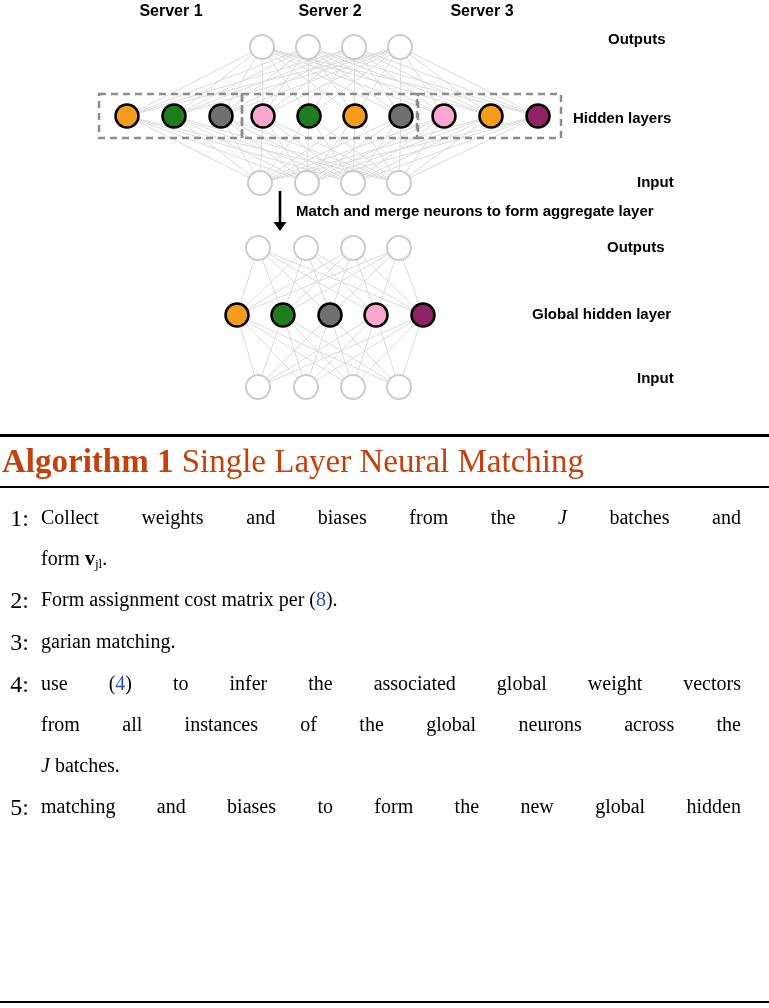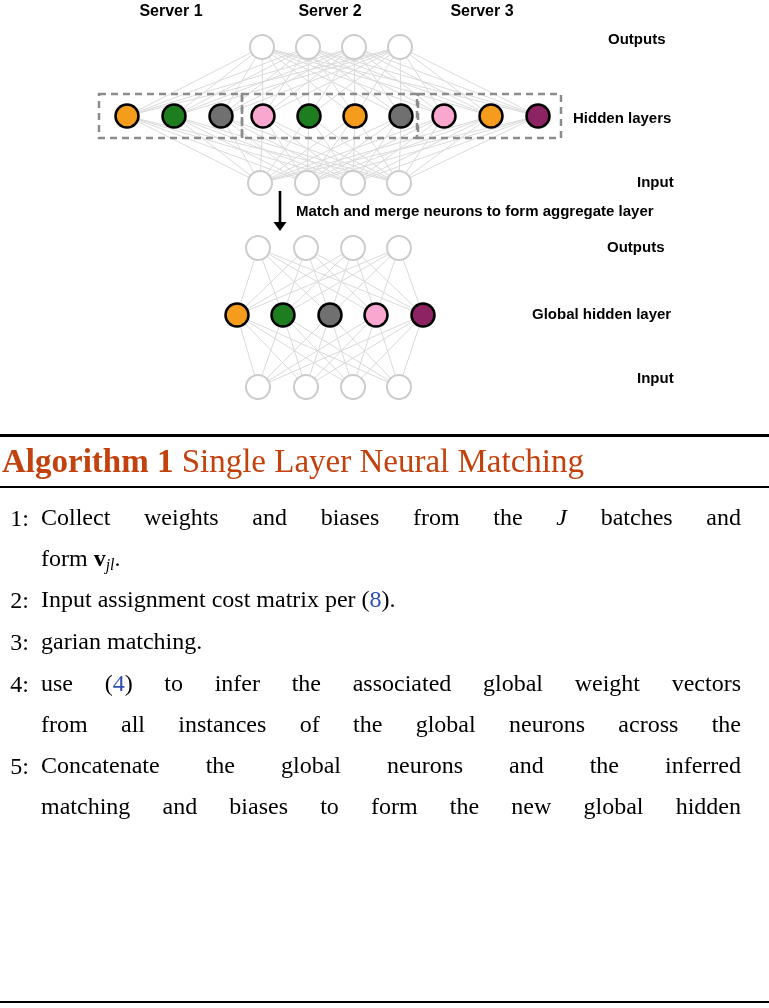--- a/index.html
+++ b/index.html
@@ -11,26 +11,26 @@
   #rule-top{top:434px;height:3px;}
   #rule-mid{top:486px;height:1.5px;}
   #rule-bottom{top:1001px;height:2px;}
 
   #algo-header{position:absolute;top:443px;left:2px;font-size:33px;white-space:nowrap;color:#c2410c;}
   #algo-header .label{font-weight:bold;}
 
   #algo-steps{position:absolute;top:497px;left:0;width:742px;}
   .step{display:flex;align-items:flex-start;}
   .num{width:29px;text-align:right;font-size:24px;line-height:41px;flex:none;padding-top:1px;}
-  .body{width:700px;margin-left:12px;font-size:24px;line-height:41px;}
+  .body{width:700px;margin-left:12px;font-size:20px;line-height:41px;}
   .ln{text-align:left;}
   .ln.just{text-align:justify;text-align-last:justify;}
   .seg-mi{font-style:italic;}
   .seg-mb{font-weight:bold;}
-  sub.seg-sub{font-size:66%;font-style:italic;line-height:0;vertical-align:-0.25em;}
+  sub.seg-sub{font-size:66%;line-height:0;vertical-align:-0.25em;}
   sup.seg-sup{font-size:66%;font-style:italic;line-height:0;vertical-align:0.5em;}
 </style>
 </head>
 <body>
 
 <div id="page">
 
   <svg id="figure-svg" width="769" height="420" viewBox="0 0 769 420">
       <line x1="262" y1="47" x2="127" y2="116" stroke="#DADADA" stroke-width="1"></line>
       <line x1="262" y1="47" x2="174" y2="116" stroke="#DADADA" stroke-width="1"></line>
@@ -210,40 +210,40 @@
       <div class="step">
         <div class="num">1:</div>
         <div class="body">
           <div class="ln just"><span>Collect weights and biases from the </span><span class="seg-mi">J</span><span> batches and</span></div>
           <div class="ln"><span>form </span><span class="seg-mb">v</span><sub class="seg-sub">jl</sub><span>.</span></div>
         </div>
       </div>
       <div class="step">
         <div class="num">2:</div>
         <div class="body">
-          <div class="ln"><span>Input assignment cost matrix per (</span><span class="seg-ref" style="color: rgb(43, 79, 176);">8</span><span>).</span></div>
+          <div class="ln"><span>Form assignment cost matrix per (</span><span class="seg-ref" style="color: rgb(43, 79, 176);">8</span><span>).</span></div>
         </div>
       </div>
       <div class="step">
         <div class="num">3:</div>
         <div class="body">
           <div class="ln"><span>garian matching.</span></div>
         </div>
       </div>
       <div class="step">
         <div class="num">4:</div>
         <div class="body">
           <div class="ln just"><span>use (</span><span class="seg-ref" style="color: rgb(43, 79, 176);">4</span><span>) to infer the associated global weight vectors</span></div>
           <div class="ln just"><span>from all instances of the global neurons across the</span></div>
+          <div class="ln"><span class="seg-mi">J</span><span> batches.</span></div>
         </div>
       </div>
       <div class="step">
         <div class="num">5:</div>
         <div class="body">
-          <div class="ln just"><span>Concatenate the global neurons and the inferred</span></div>
           <div class="ln just"><span>matching and biases to form the new global hidden</span></div>
         </div>
       </div>
     </div>
 
   <div class="rule" id="rule-bottom"></div>
 
 </div>
 
 </body></html>

